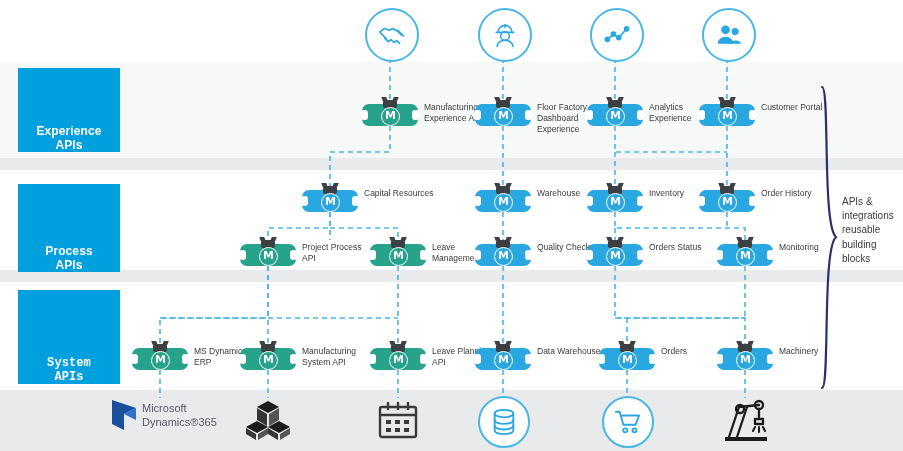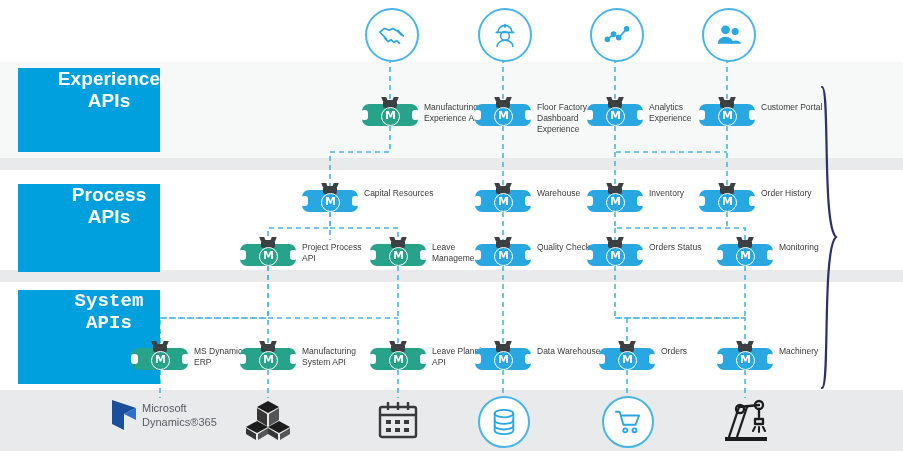--- a/index.html
+++ b/index.html
@@ -5,22 +5,22 @@
   html,body{margin:0;padding:0;background:#fff;}
   body{font-family:"Liberation Sans",sans-serif;}
   #stage{position:relative;width:903px;height:451px;background:#ffffff;overflow:hidden;}
 
   
   .band{position:absolute;left:0;width:903px;background:#f7f8f8;}
   .band.alt{background:#ffffff;}
   .band-gap{position:absolute;left:0;width:903px;background:#e8eaeb;}
 
   .band-label{position:absolute;background:#00a0df;color:#fff;display:flex;
-    align-items:flex-start;justify-content:center;text-align:center;
-    font-weight:bold;font-size:19px;line-height:1.18;letter-spacing:.1px;padding-left:40px;}
+    align-items:flex-end;justify-content:center;text-align:center;
+    font-weight:bold;font-size:12px;line-height:1.18;letter-spacing:.1px;}
 
   
   #wires{position:absolute;left:0;top:0;width:903px;height:451px;}
 
   
   .node{position:absolute;width:56px;height:26px;}
   .node .body{position:absolute;left:0;top:4px;width:56px;height:22px;border-radius:7px;}
   .node .notch-l,.node .notch-r{position:absolute;top:10px;width:7px;height:10px;
      background:#ffffff;border-radius:3px;}
   .node .notch-l{left:-1px;} .node .notch-r{right:-1px;}
@@ -375,14 +375,15 @@
       <path d="M38 12 L38 20"></path>
       <path d="M34 22 h8 v5 h-8 z"></path>
       <path d="M4 40 h42 v4 H4 z" fill="#1c1c1c" stroke="none"></path>
       <path d="M34 30 l-2 4 M38 30 v5 M42 30 l2 4" stroke-width="2"></path>
     </svg>
   </div>
 
   <svg id="bracket" viewBox="0 0 22 305">
     <path d="M4 2 C12 2 4 140 18 152 C4 164 12 303 4 303" fill="none" stroke="#2b2f6b" stroke-width="2.2" stroke-linecap="round"></path>
   </svg>
+  <div id="bracket-text">APIs &amp; integrations reusable building blocks</div>
 
 </div>
 
 </body></html>

